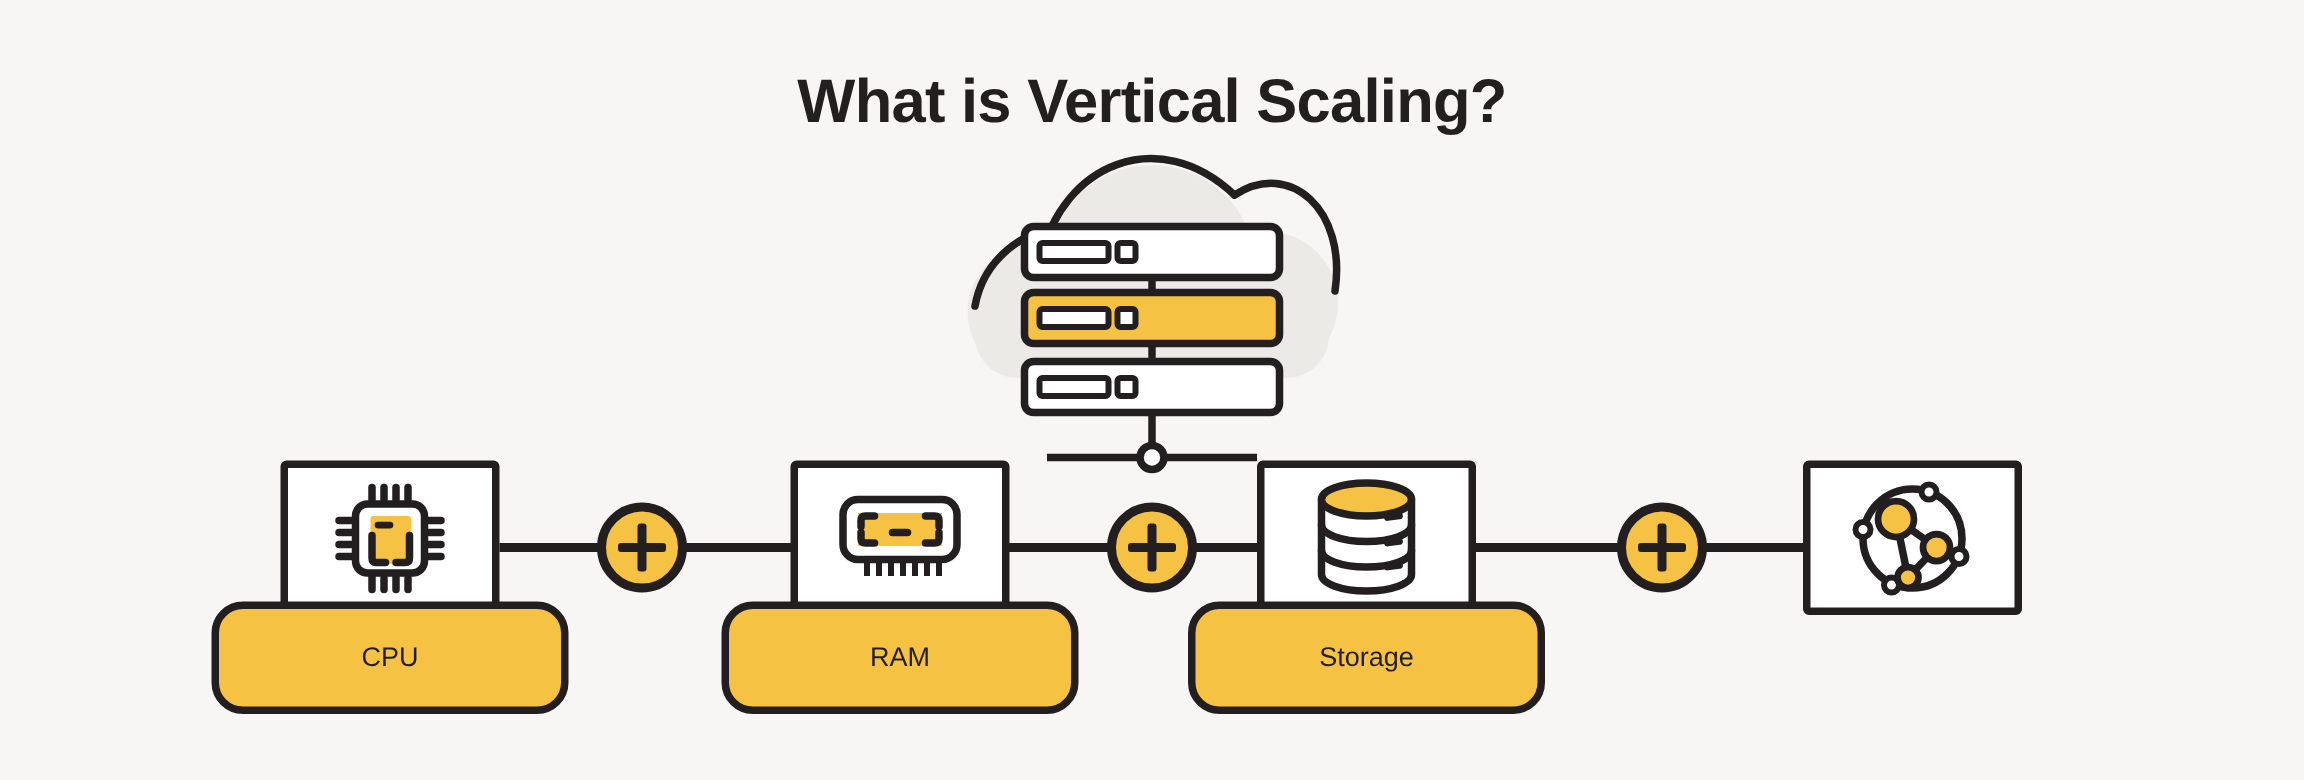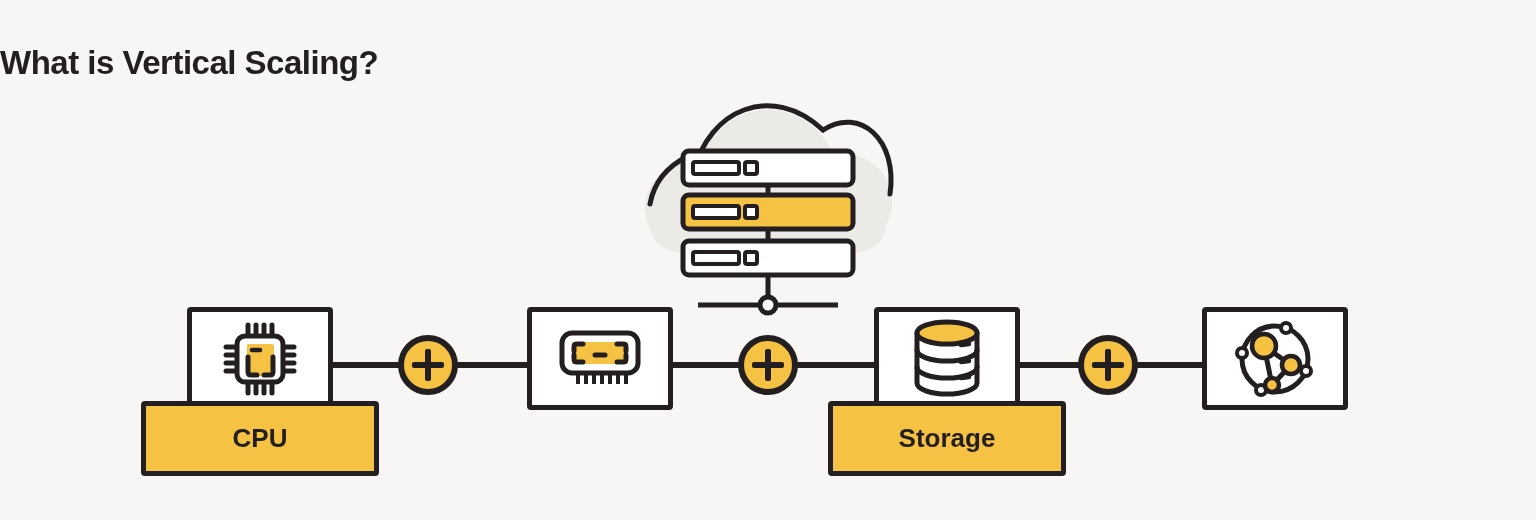--- a/index.html
+++ b/index.html
@@ -9,46 +9,46 @@
   html,body{width:1536px;height:520px;}
   body{
     background:var(--background);
     font-family:"Liberation Sans", sans-serif;
     overflow:hidden;
   }
   .canvas{position:relative;width:1536px;height:520px;background:var(--background);}
   
   .title{
     position:absolute;top:44px;left:0;width:100%;
-    text-align:left;font-size:33px;font-weight:700;color:var(--ink);
+    text-align:center;font-size:41px;font-weight:700;color:var(--ink);
     letter-spacing:-0.5px;
   }
   
   .hero{position:absolute;left:618px;top:90px;width:300px;height:232px;z-index:1;}
   
   .connector-line{
     position:absolute;left:333px;top:362px;width:872px;height:6px;
     background:var(--ink);z-index:0;
   }
   
   .group{position:absolute;top:307px;width:238px;height:169px;z-index:1;}
   .icon-box{
     position:absolute;left:46px;top:0;width:146px;height:103px;
     background:var(--surface);border:5px solid var(--ink);border-radius:4px;
     display:flex;align-items:center;justify-content:center;
   }
   .label-box{
     position:absolute;left:0;top:94px;width:238px;height:75px;
-    background:var(--accent);border:5px solid var(--ink);border-radius:4px;
+    background:var(--accent);border:5px solid var(--ink);border-radius:21px;
     display:flex;align-items:center;justify-content:center;
-    font-size:26px;font-weight:700;color:var(--ink);z-index:2;
+    font-size:18px;font-weight:400;color:var(--ink);z-index:2;
   }
   .group-cpu{left:141px;}
   .group-ram{left:481px;}
-  .group-storage{left:828px;}
+  .group-storage{left:792px;}
   .group-bandwidth{left:1156px;}
   
   .plus-badge{
     position:absolute;top:335px;width:60px;height:60px;border-radius:50%;
     background:var(--accent);border:6px solid var(--ink);z-index:2;
   }
   .plus-1{left:398px;} .plus-2{left:738px;} .plus-3{left:1078px;}
   .plus-h,.plus-v{position:absolute;background:var(--ink);border-radius:2px;}
   .plus-h{width:32px;height:6px;left:8px;top:21px;}
   .plus-v{width:6px;height:32px;left:21px;top:8px;}
@@ -158,20 +158,21 @@
           <rect x="18" y="48" width="4" height="9"></rect>
             <rect x="26" y="48" width="4" height="9"></rect>
           <rect x="34" y="48" width="4" height="9"></rect>
             <rect x="42" y="48" width="4" height="9"></rect>
           <rect x="50" y="48" width="4" height="9"></rect>
             <rect x="58" y="48" width="4" height="9"></rect>
           <rect x="66" y="48" width="4" height="9"></rect>
         </g>
       </svg>
     </div>
+    <div class="label-box">RAM</div>
   </div>
 
   <div class="group group-storage">
     <div class="icon-box">
       <svg width="84" height="84" viewBox="0 0 84 84" aria-hidden="true">
         <path class="white-f" d="M 12 16 L 12 66 A 30 11 0 0 0 72 66 L 72 16 Z"></path>
         <g class="no-f ink-s" stroke-width="5" stroke-linecap="round">
           <path d="M 12 16 L 12 66 A 30 11 0 0 0 72 66 L 72 16"></path>
           <path d="M 12 33 A 30 11 0 0 0 72 33"></path>
           <path d="M 12 50 A 30 11 0 0 0 72 50"></path>

